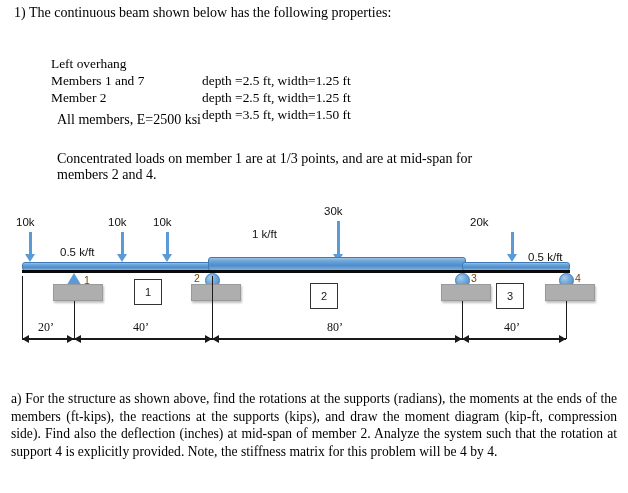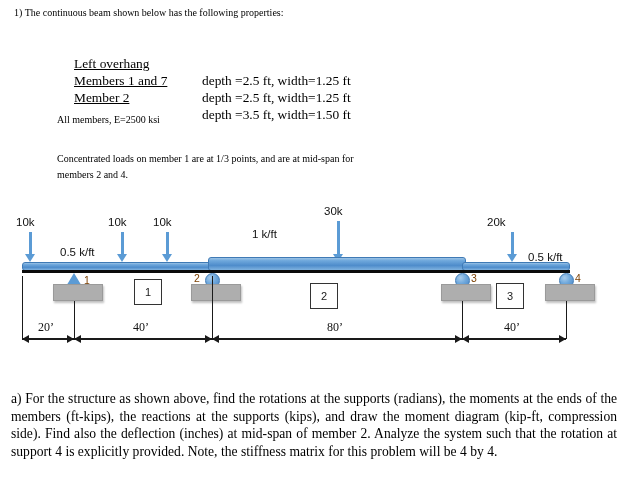--- a/index.html
+++ b/index.html
@@ -10,27 +10,27 @@
     color:#000;
     overflow:hidden;
     position:relative;
   }
   .page{position:relative;width:628px;height:493px;}
 
   
   .q-line{
     position:absolute;
     font-family:"Liberation Serif", serif;
-    font-size:10px;
+    font-size:14px;
     line-height:16px;
     white-space:pre;
   }
   #q-title{left:14px;top:5px;}
   .prop-row{position:absolute;font-size:13.4px;line-height:17px;white-space:pre;}
-  .prop-label{position:absolute;left:74px;text-decoration:underline;}
+  .prop-label{position:absolute;left:51px;}
   .prop-value{position:absolute;left:202px;}
 
   #all-members{left:57px;top:112px;}
   #conc-1{left:57px;top:151px;}
   #conc-2{left:57px;top:167px;}
 
   .para{
     position:absolute;
     left:11px;
     width:606px;
@@ -170,21 +170,21 @@
   <div class="q-line" id="all-members">All members, E=2500 ksi</div>
   <div class="q-line" id="conc-1">Concentrated loads on member 1 are at 1/3 points, and are at mid-span for</div>
   <div class="q-line" id="conc-2">members 2 and 4.</div>
 
   <div id="diagram">
 
     <div class="load-label" style="left:16px;top:20px;">10k</div>
     <div class="load-label" style="left:108px;top:20px;">10k</div>
     <div class="load-label" style="left:153px;top:20px;">10k</div>
     <div class="load-label" style="left:324px;top:9px;">30k</div>
-    <div class="load-label" style="left:487px;top:20px;">20k</div>
+    <div class="load-label" style="left:470px;top:20px;">20k</div>
 
     <div class="load-arrow" style="left:25px;top:36px;height:30px;">
       <div class="shaft" style="height:22px;"></div>
       <div class="head" style="top:22px;"></div>
     </div>
     <div class="load-arrow" style="left:117px;top:36px;height:30px;">
       <div class="shaft" style="height:22px;"></div>
       <div class="head" style="top:22px;"></div>
     </div>
     <div class="load-arrow" style="left:162px;top:36px;height:30px;">

